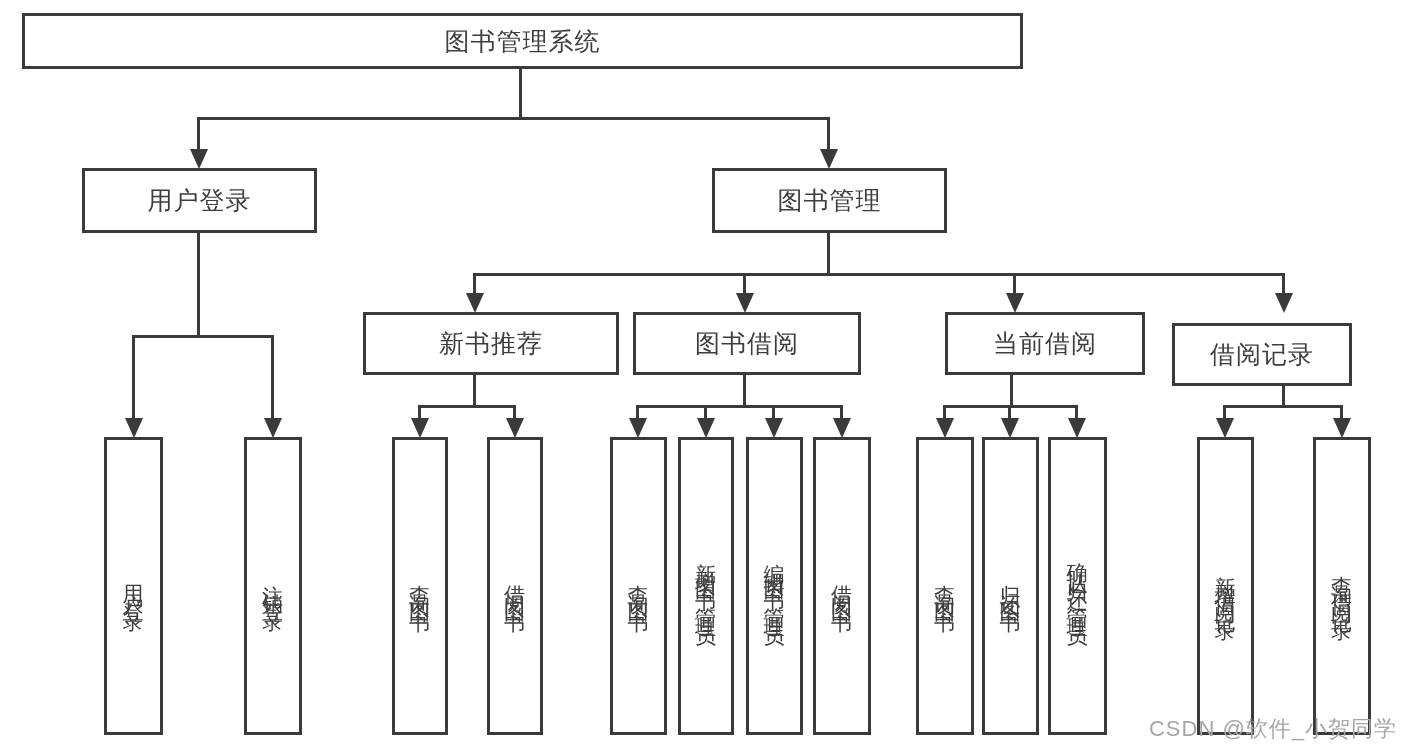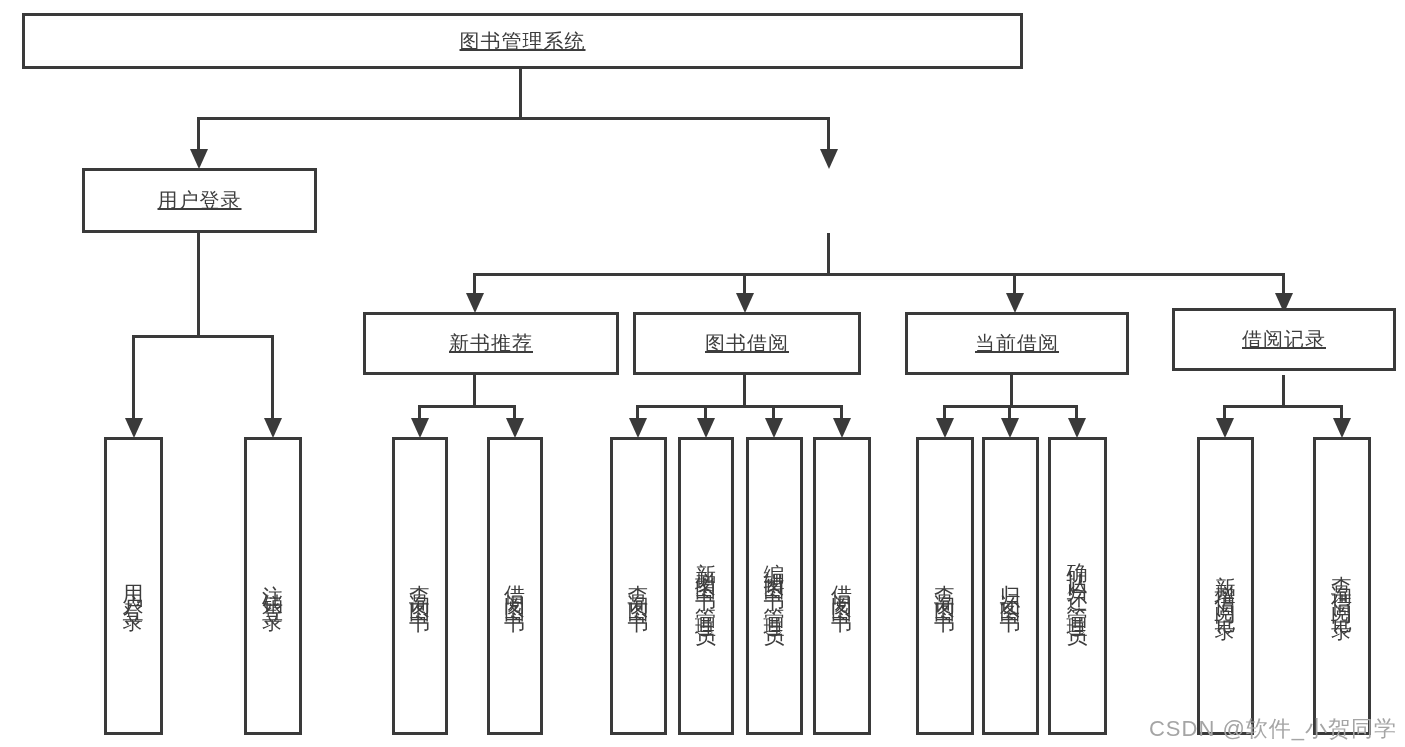--- a/index.html
+++ b/index.html
@@ -14,21 +14,21 @@
     background:var(--background);
     font-family:"Liberation Sans",sans-serif;
     overflow:hidden;
   }
   .box{
     position:absolute;box-sizing:border-box;
     border:3px solid var(--line);background:#fff;
     display:flex;align-items:center;justify-content:center;
     color:var(--text);
   }
-  .hlabel{font-size:20px;letter-spacing:1px;white-space:nowrap;text-decoration:underline;}
+  .hlabel{font-size:25px;letter-spacing:1px;white-space:nowrap;}
   .vlabel{
     writing-mode:vertical-rl;
     font-size:21px;line-height:1;letter-spacing:9px;
     white-space:nowrap;
   }
   .hline,.vline{position:absolute;background:var(--line);}
   .hline{height:3px;}
   .vline{width:3px;}
   .arrow{
     position:absolute;width:0;height:0;
@@ -108,31 +108,34 @@
   <div class="arrow" style="left:1216px;top:418px"></div>
   <div class="arrow" style="left:1333px;top:418px"></div>
 
   <div class="box" style="left:22px;top:13px;width:1001px;height:56px">
     <span class="hlabel">图书管理系统</span>
   </div>
 
   <div class="box" style="left:82px;top:168px;width:235px;height:65px">
     <span class="hlabel">用户登录</span>
   </div>
+  <div class="box" style="left:712px;top:168px;width:235px;height:65px">
+    <span class="hlabel">图书管理</span>
+  </div>
 
   <div class="box" style="left:363px;top:312px;width:256px;height:63px">
     <span class="hlabel">新书推荐</span>
   </div>
   <div class="box" style="left:633px;top:312px;width:228px;height:63px">
     <span class="hlabel">图书借阅</span>
   </div>
-  <div class="box" style="left:905px;top:312px;width:224px;height:63px">
+  <div class="box" style="left:945px;top:312px;width:200px;height:63px">
     <span class="hlabel">当前借阅</span>
   </div>
-  <div class="box" style="left:1172px;top:308px;width:224px;height:63px">
+  <div class="box" style="left:1172px;top:323px;width:180px;height:63px">
     <span class="hlabel">借阅记录</span>
   </div>
 
   <div class="box" style="left:104px;top:437px;width:59px;height:298px">
     <span class="vlabel">用户登录</span>
   </div>
   <div class="box" style="left:244px;top:437px;width:58px;height:298px">
     <span class="vlabel">注销登录</span>
   </div>
 

